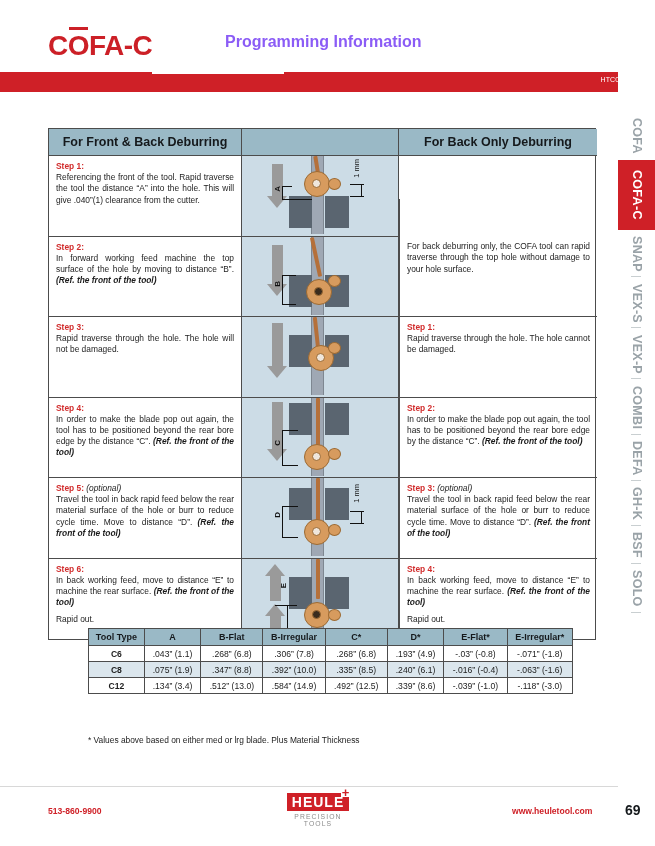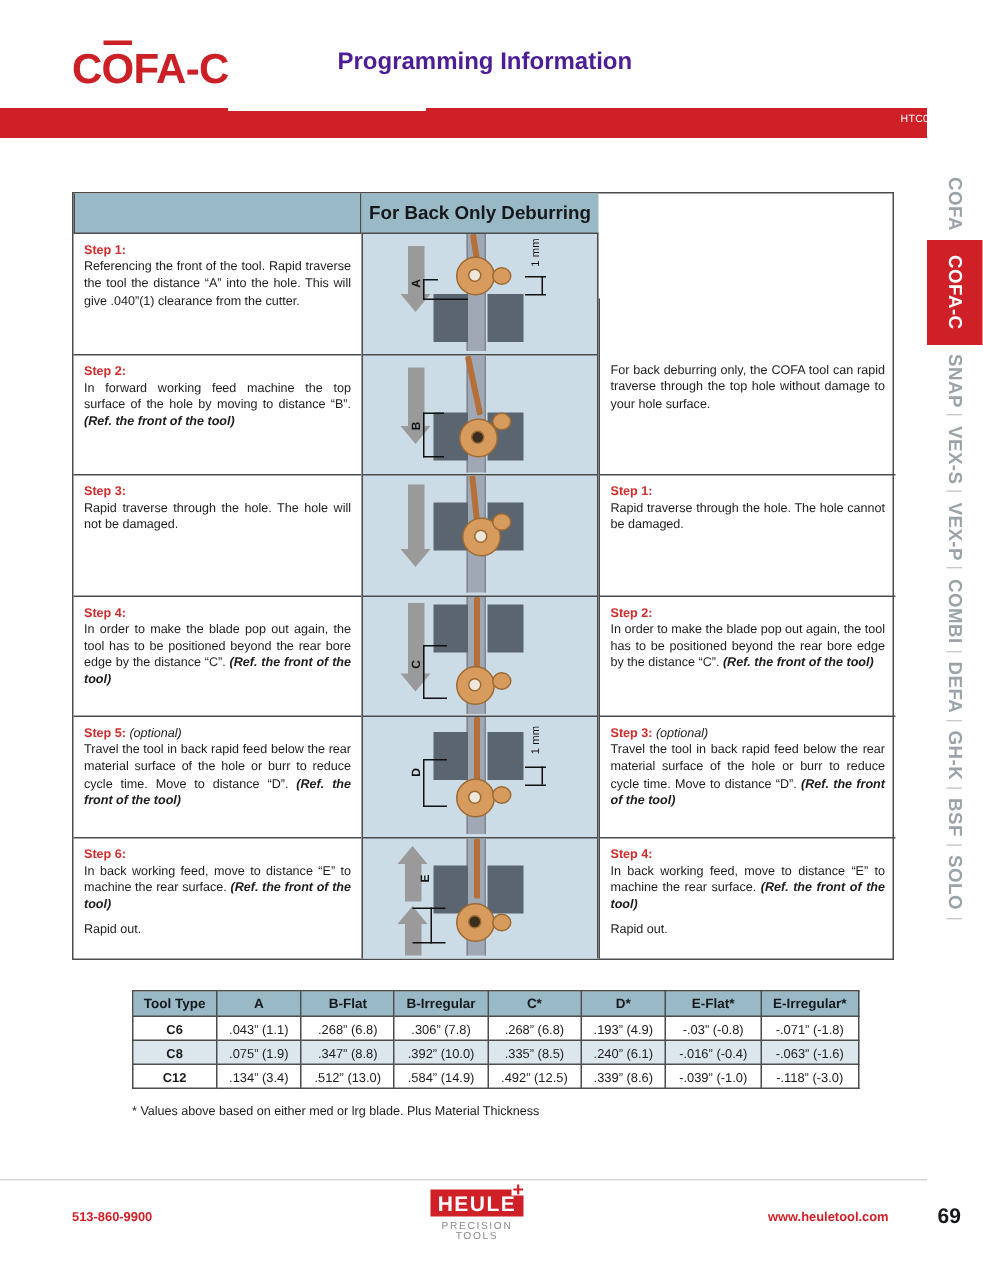--- a/index.html
+++ b/index.html
@@ -21,21 +21,21 @@
     font-size: 28px; font-weight: bold; color: #cc2027;
     letter-spacing: -0.5px; font-family: "Liberation Sans", sans-serif;
   }
   .brand-logo .macron-o { position: relative; display: inline-block; }
   .brand-logo .macron-o::after {
     content: ""; position: absolute; left: 1px; right: 1px; top: -3px;
     height: 3px; background: #cc2027;
   }
   .page-title {
     position: absolute; left: 225px; top: 33px;
-    font-size: 16px; font-weight: bold; color: #4c1d95; text-align: center;
+    font-size: 16px; font-weight: bold; color: #8b5cf6; text-align: center;
   }
   .red-bar {
     position: absolute; left: 0; top: 72px; width: 618px; height: 20px;
     background: #cf2027;
   }
   .red-bar-notch {
     position: absolute; left: 152px; top: 72px; width: 132px; height: 2px;
     background: #ffffff;
   }
   .doc-code {
@@ -171,21 +171,21 @@
   .dimlabel {
     position: absolute; font-size: 8px; font-weight: bold; color: #111;
     writing-mode: vertical-rl; transform: rotate(180deg);
   }
   .dimlabel.mm {
     font-size: 7.5px; font-weight: normal;
   }
 
   
   .spec-table {
-    position: absolute; left: 88px; top: 660px;
+    position: absolute; left: 88px; top: 628px;
     width: 485px;
     border-collapse: collapse;
     font-size: 8.6px;
   }
   .spec-table th {
     background: #9ab9c6; border: 1px solid #4c4c4c;
     color: #15191c; font-weight: bold;
     padding: 3px 2px; text-align: center; font-size: 9px;
   }
   .spec-table td {
@@ -284,20 +284,21 @@
       </div>
     <div class="side-tab">
         <span>SOLO</span>
         <span class="sep">|</span>
       </div>
   </div>
 </div>
 
 <div class="matrix">
 
+  <div class="mhead">For Front &amp; Back Deburring</div>
   <div class="mhead mid"></div>
   <div class="mhead">For Back Only Deburring</div>
 
   <div class="cell-left" style="grid-column:1; grid-row:2;">
     <span class="step-label">Step 1:</span><br>
     <span>Referencing the front of the tool. Rapid traverse the tool the distance “A” into the hole. This will give .040”(1) clearance from the cutter.</span>
   </div>
   <div class="cell-left" style="grid-column:1; grid-row:3;">
     <span class="step-label">Step 2:</span><br>
     <span>In forward working feed machine the top surface of the hole by moving to distance “B”. </span><span class="ref-note">(Ref. the front of the tool)</span>

